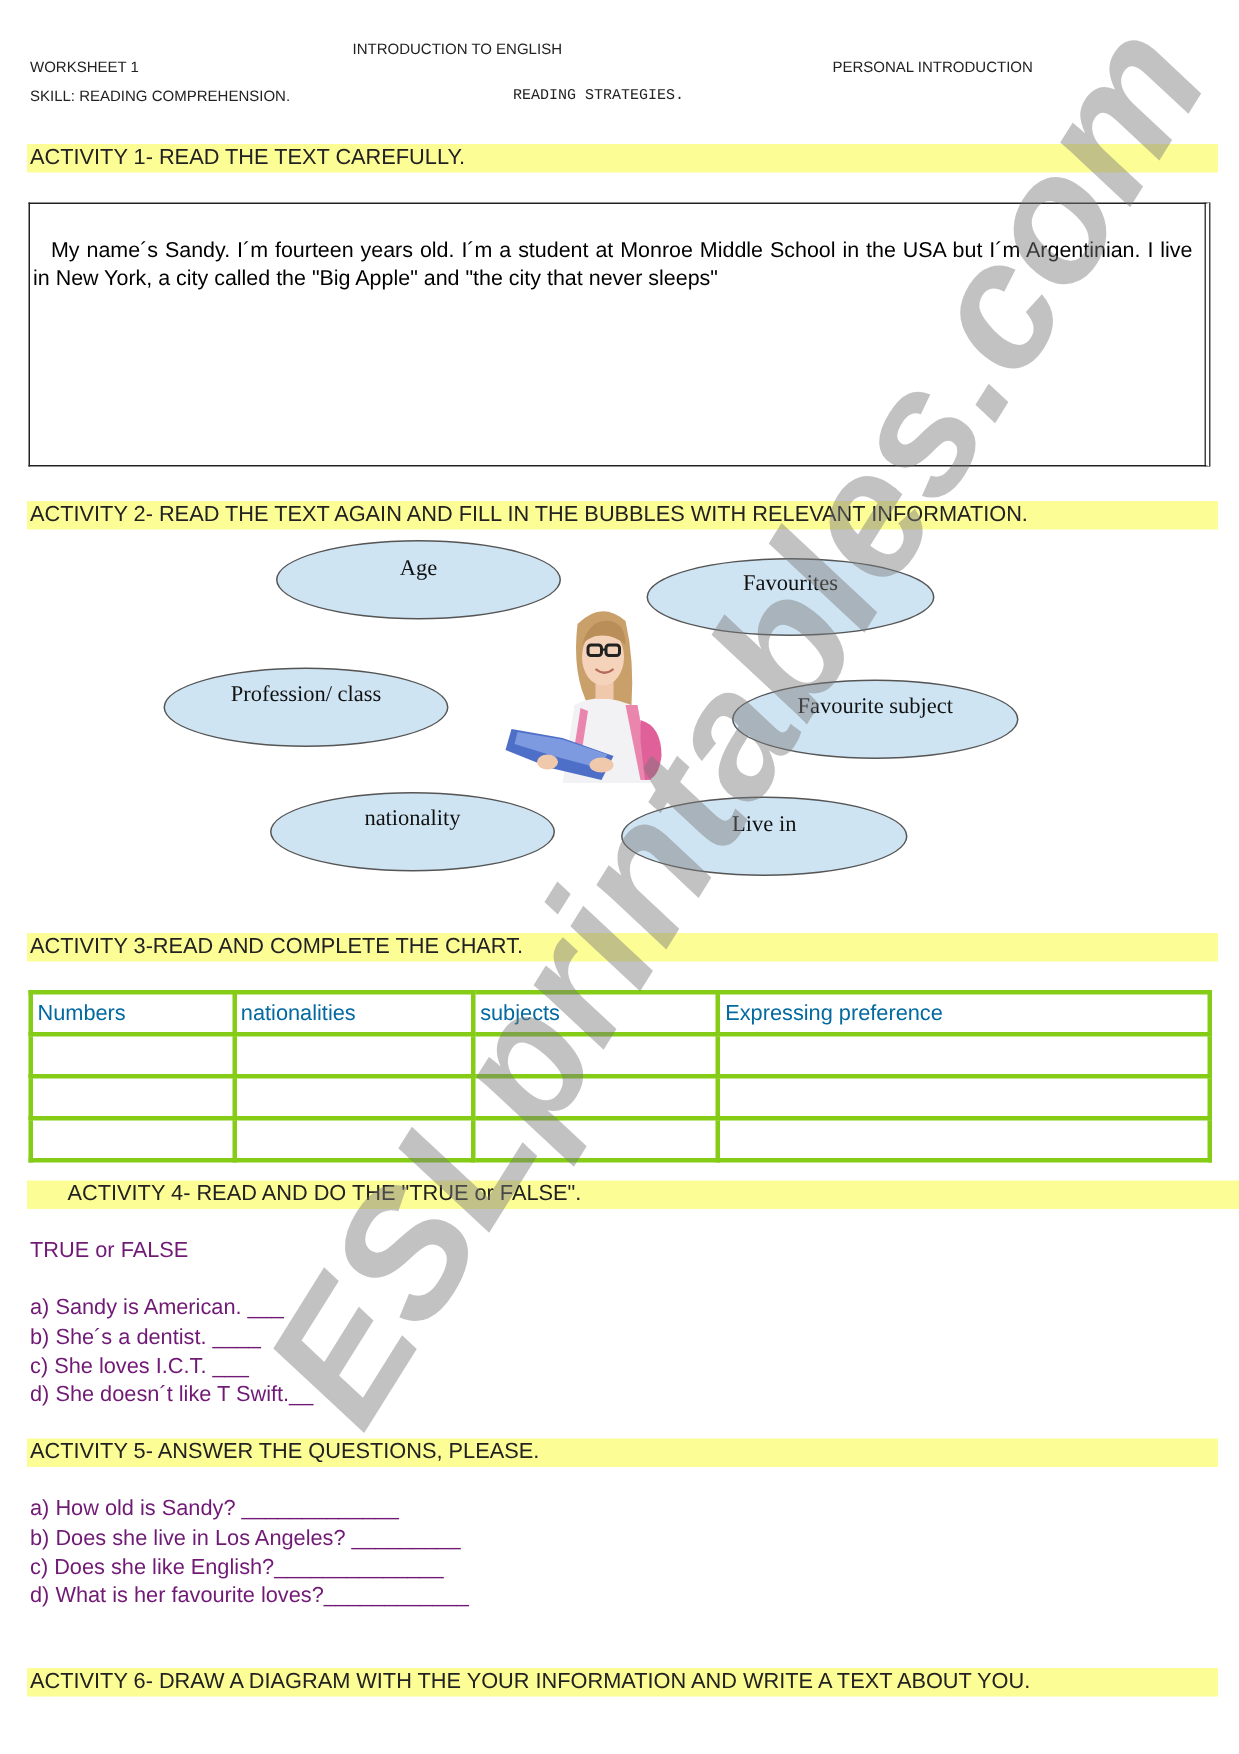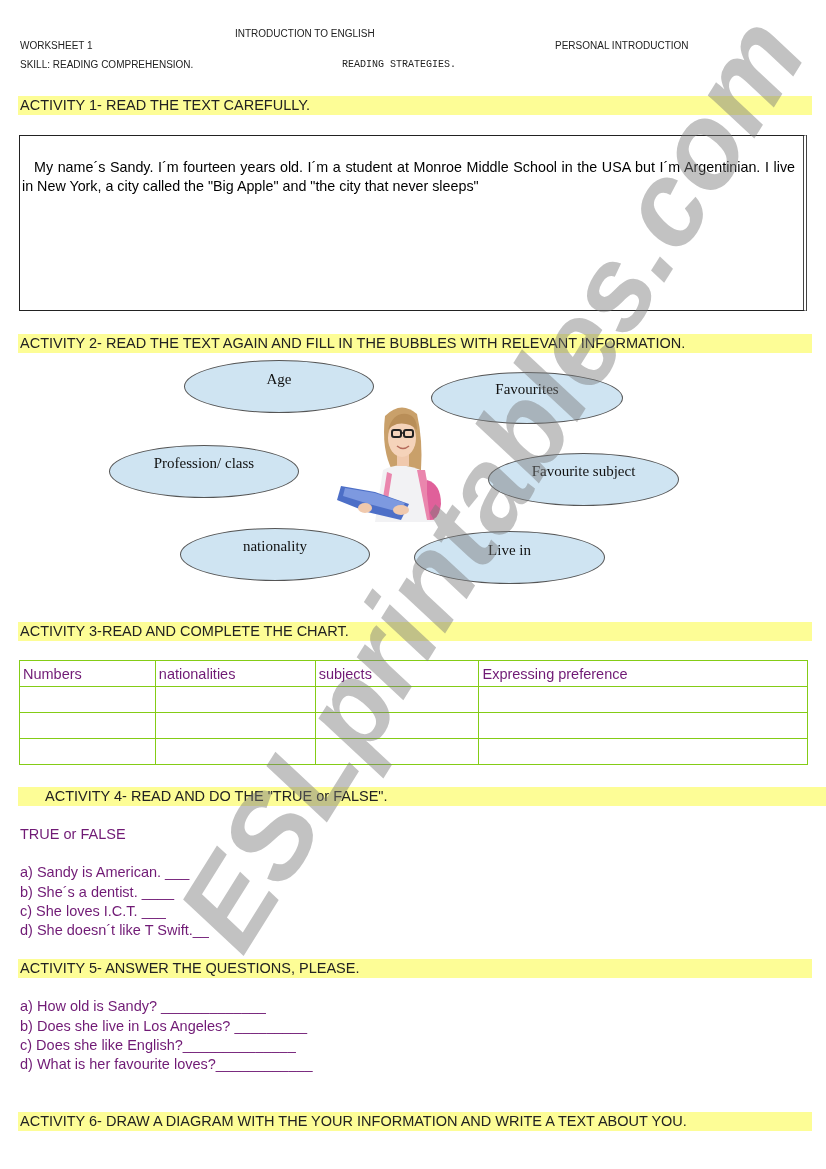--- a/index.html
+++ b/index.html
@@ -5,21 +5,21 @@
     html, body { margin:0; padding:0; background:#ffffff; }
     body { width:826px; height:1169px; position:relative; overflow:hidden; font-family:"Liberation Sans", sans-serif; color:#1a1a1a; }
     .abs { position:absolute; }
     .hdr { font-size:10px; white-space:nowrap; color:#222; }
     .band { position:absolute; left:18px; width:792px; height:19px; background:#fdfd96; font-size:14.5px; line-height:19px; padding-left:2px; white-space:nowrap; color:#222; }
     .textbox { position:absolute; left:19px; top:135px; width:788px; height:176px; border:1px solid #222; border-right:4px double #444; box-sizing:border-box; }
     .textbox p { margin:0; position:absolute; left:2px; right:8px; font-size:14.3px; line-height:19px; text-align:justify; text-align-last:left; color:#000000; }
     .bubble { position:absolute; background:#cfe4f2; border:1px solid #555; border-radius:50%; box-sizing:border-box; }
     .bubble span { position:absolute; left:0; right:0; text-align:center; font-family:"Liberation Serif", serif; font-size:15px; color:#111; }
     table.chart { position:absolute; left:19px; top:660px; width:789px; border-collapse:collapse; }
-    table.chart td { border:1px solid #84cc16; height:25px; font-size:14.5px; padding:0 0 0 3px; vertical-align:middle; color:#701a75; }
+    table.chart td { border:3px solid #84cc16; height:25px; font-size:14.5px; padding:0 0 0 3px; vertical-align:middle; color:#0369a1; }
     .line { position:absolute; font-size:14.5px; white-space:nowrap; color:#701a75; }
     .watermark { position:absolute; font-family:"Liberation Sans", sans-serif; font-weight:bold; font-style:italic; color:rgba(120,120,120,0.45); font-size:118px; white-space:nowrap; transform-origin:left top; pointer-events:none; }
   </style>
 </head>
 <body>
 
 <div class="abs hdr" style="left:20px; top:40px;">WORKSHEET 1</div>
 <div class="abs hdr" style="left:235px; top:28px;">INTRODUCTION TO ENGLISH</div>
 <div class="abs hdr" style="left:555px; top:40px;">PERSONAL INTRODUCTION</div>
 <div class="abs hdr" style="left:20px; top:59px;">SKILL: READING COMPREHENSION.</div>

